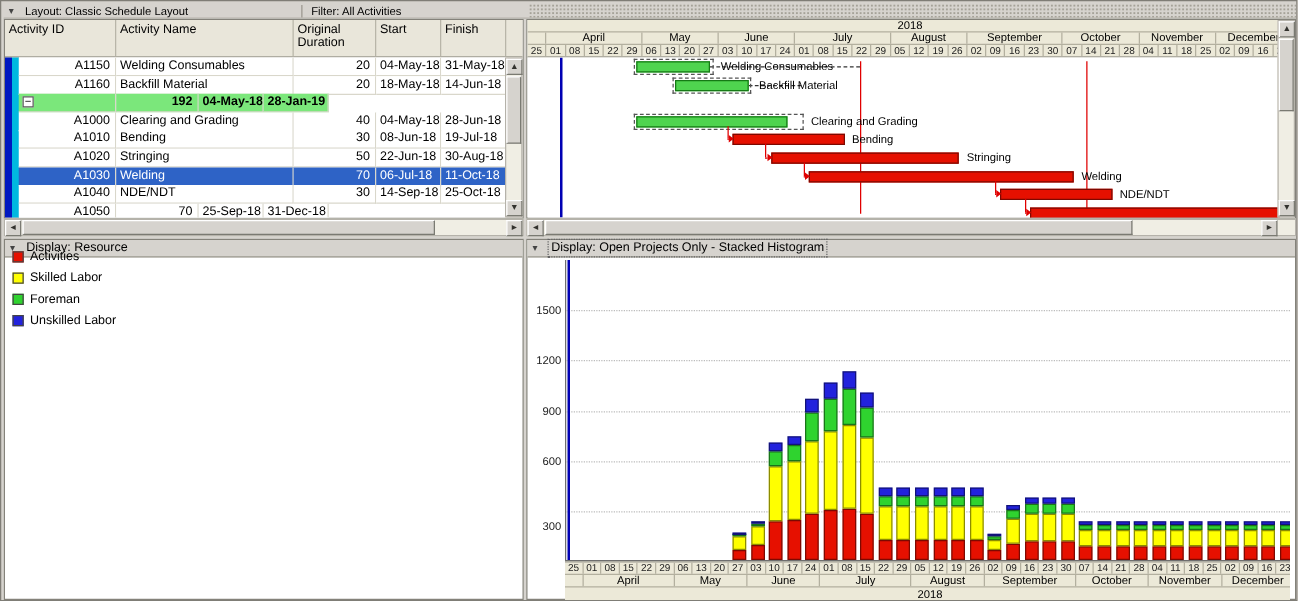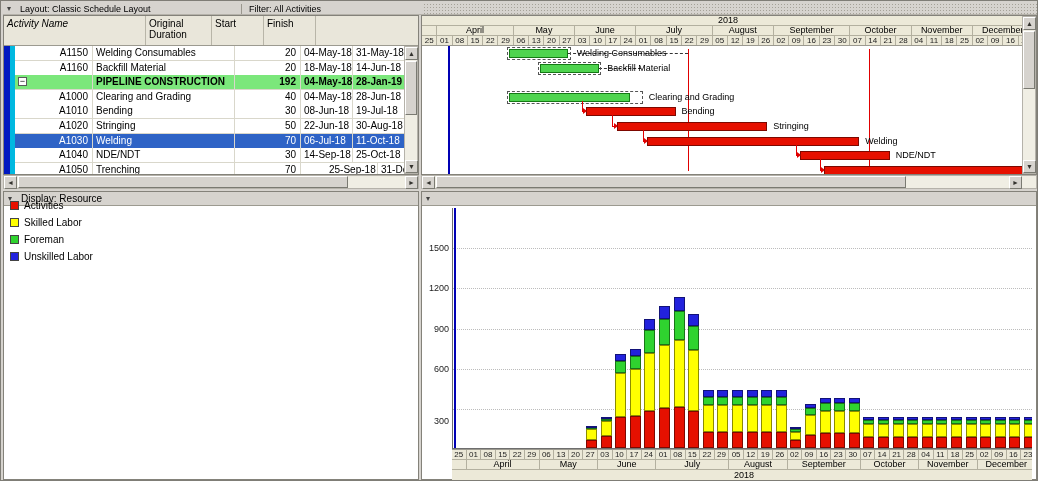--- a/index.html
+++ b/index.html
@@ -99,21 +99,22 @@
   <div class="toolbar">
     <span class="chev">▾</span>
     <span class="tb-label" id="lblLayout">Layout: Classic Schedule Layout</span>
     <span class="tb-sep"></span>
     <span class="tb-label" id="lblFilter">Filter: All Activities</span>
     <div class="tb-fill dotted"></div>
   </div>
 
   <div class="pane" id="tablePane">
     <div id="tblHeader">
-        <div class="hcell" style="flex-basis: 142px; font-style: italic;">Activity Name</div>
+        <div class="hcell" style="flex-basis: 89px;">Activity ID</div>
+        <div class="hcell" style="flex-basis: 142px;">Activity Name</div>
         <div class="hcell" style="flex-basis: 66px;">Original Duration</div>
         <div class="hcell" style="flex-basis: 52px;">Start</div>
         <div class="hcell" style="flex-basis: 52px;">Finish</div>
       </div>
     <div id="tblBody">
         <div class="trow normal" style="top: 0px;">
           <div class="strip"></div>
           <div class="cell c-id" style="flex-basis: 78px; text-align: right;">A1150</div>
           <div class="cell c-name" style="flex-basis: 142px; text-align: left;">Welding Consumables</div>
           <div class="cell c-dur" style="flex-basis: 66px; text-align: right;">20</div>
@@ -126,21 +127,20 @@
           <div class="cell c-name" style="flex-basis: 142px; text-align: left;">Backfill Material</div>
           <div class="cell c-dur" style="flex-basis: 66px; text-align: right;">20</div>
           <div class="cell c-start" style="flex-basis: 52px; text-align: left;">18-May-18</div>
           <div class="cell c-fin" style="flex-basis: 52px; text-align: right;">14-Jun-18</div>
         </div>
         <div class="trow summary" style="top: 29.2px;">
           <div class="strip"></div>
           <div class="cell c-id" style="flex-basis: 78px; text-align: right;">
             <span class="colbox">−</span>
           </div>
-          <div class="cell c-name" style="flex-basis: 142px; text-align: left;">PIPELINE CONSTRUCTION</div>
           <div class="cell c-dur" style="flex-basis: 66px; text-align: right;">192</div>
           <div class="cell c-start" style="flex-basis: 52px; text-align: left;">04-May-18</div>
           <div class="cell c-fin" style="flex-basis: 52px; text-align: left;">28-Jan-19</div>
         </div>
         <div class="trow normal" style="top: 43.8px;">
           <div class="strip"></div>
           <div class="cell c-id" style="flex-basis: 78px; text-align: right;">A1000</div>
           <div class="cell c-name" style="flex-basis: 142px; text-align: left;">Clearing and Grading</div>
           <div class="cell c-dur" style="flex-basis: 66px; text-align: right;">40</div>
           <div class="cell c-start" style="flex-basis: 52px; text-align: left;">04-May-18</div>
@@ -174,23 +174,22 @@
           <div class="strip"></div>
           <div class="cell c-id" style="flex-basis: 78px; text-align: right;">A1040</div>
           <div class="cell c-name" style="flex-basis: 142px; text-align: left;">NDE/NDT</div>
           <div class="cell c-dur" style="flex-basis: 66px; text-align: right;">30</div>
           <div class="cell c-start" style="flex-basis: 52px; text-align: left;">14-Sep-18</div>
           <div class="cell c-fin" style="flex-basis: 52px; text-align: left;">25-Oct-18</div>
         </div>
         <div class="trow normal" style="top: 116.8px;">
           <div class="strip"></div>
           <div class="cell c-id" style="flex-basis: 78px; text-align: right;">A1050</div>
-          <div class="cell c-name" style="flex-basis: 142px; text-align: left;">Trenching</div>
           <div class="cell c-dur" style="flex-basis: 66px; text-align: right;">70</div>
-          <div class="cell c-start" style="flex-basis: 52px; text-align: left; margin-left: 25px;">25-Sep-18</div>
+          <div class="cell c-start" style="flex-basis: 52px; text-align: left;">25-Sep-18</div>
           <div class="cell c-fin" style="flex-basis: 52px; text-align: left;">31-Dec-18</div>
         </div>
       </div>
     <div class="sb" id="tableVScroll">
       <div class="sb-btn" style="left:0;top:0">▲</div>
       <div class="sb-thumb" style="left:0;top:14px;width:12px;height:54px"></div>
       <div class="sb-btn" style="left:0;bottom:0">▼</div>
     </div>
   </div>
 
@@ -331,20 +330,21 @@
         <div class="leg-row" style="top: 57px;">
           <div class="leg-sw" style="background: rgb(34, 34, 221);"></div>
           <span>Unskilled Labor</span>
         </div>
       </div>
   </div>
 
   <div class="pane" id="histPane">
     <div class="ptitle">
       <span class="chev">▾</span>
+      <span class="pt-text focus-box">Display: Open Projects Only - Stacked Histogram</span>
     </div>
     <div id="histYLabels"></div>
     <div id="histPlot">
         <div class="gridline" style="top: 200.833px;"></div>
         <div class="gridline" style="top: 160.667px;"></div>
         <div class="gridline" style="top: 120.5px;"></div>
         <div class="gridline" style="top: 80.3333px;"></div>
         <div class="gridline" style="top: 40.1667px;"></div>
         <div class="dd-line2" style="left: 1px; top: 0px; height: 241px;"></div>
         <div class="hbar-seg" style="left: 132.9px; width: 11px; bottom: 0px; height: 8.03333px; background: rgb(230, 16, 0);"></div>

